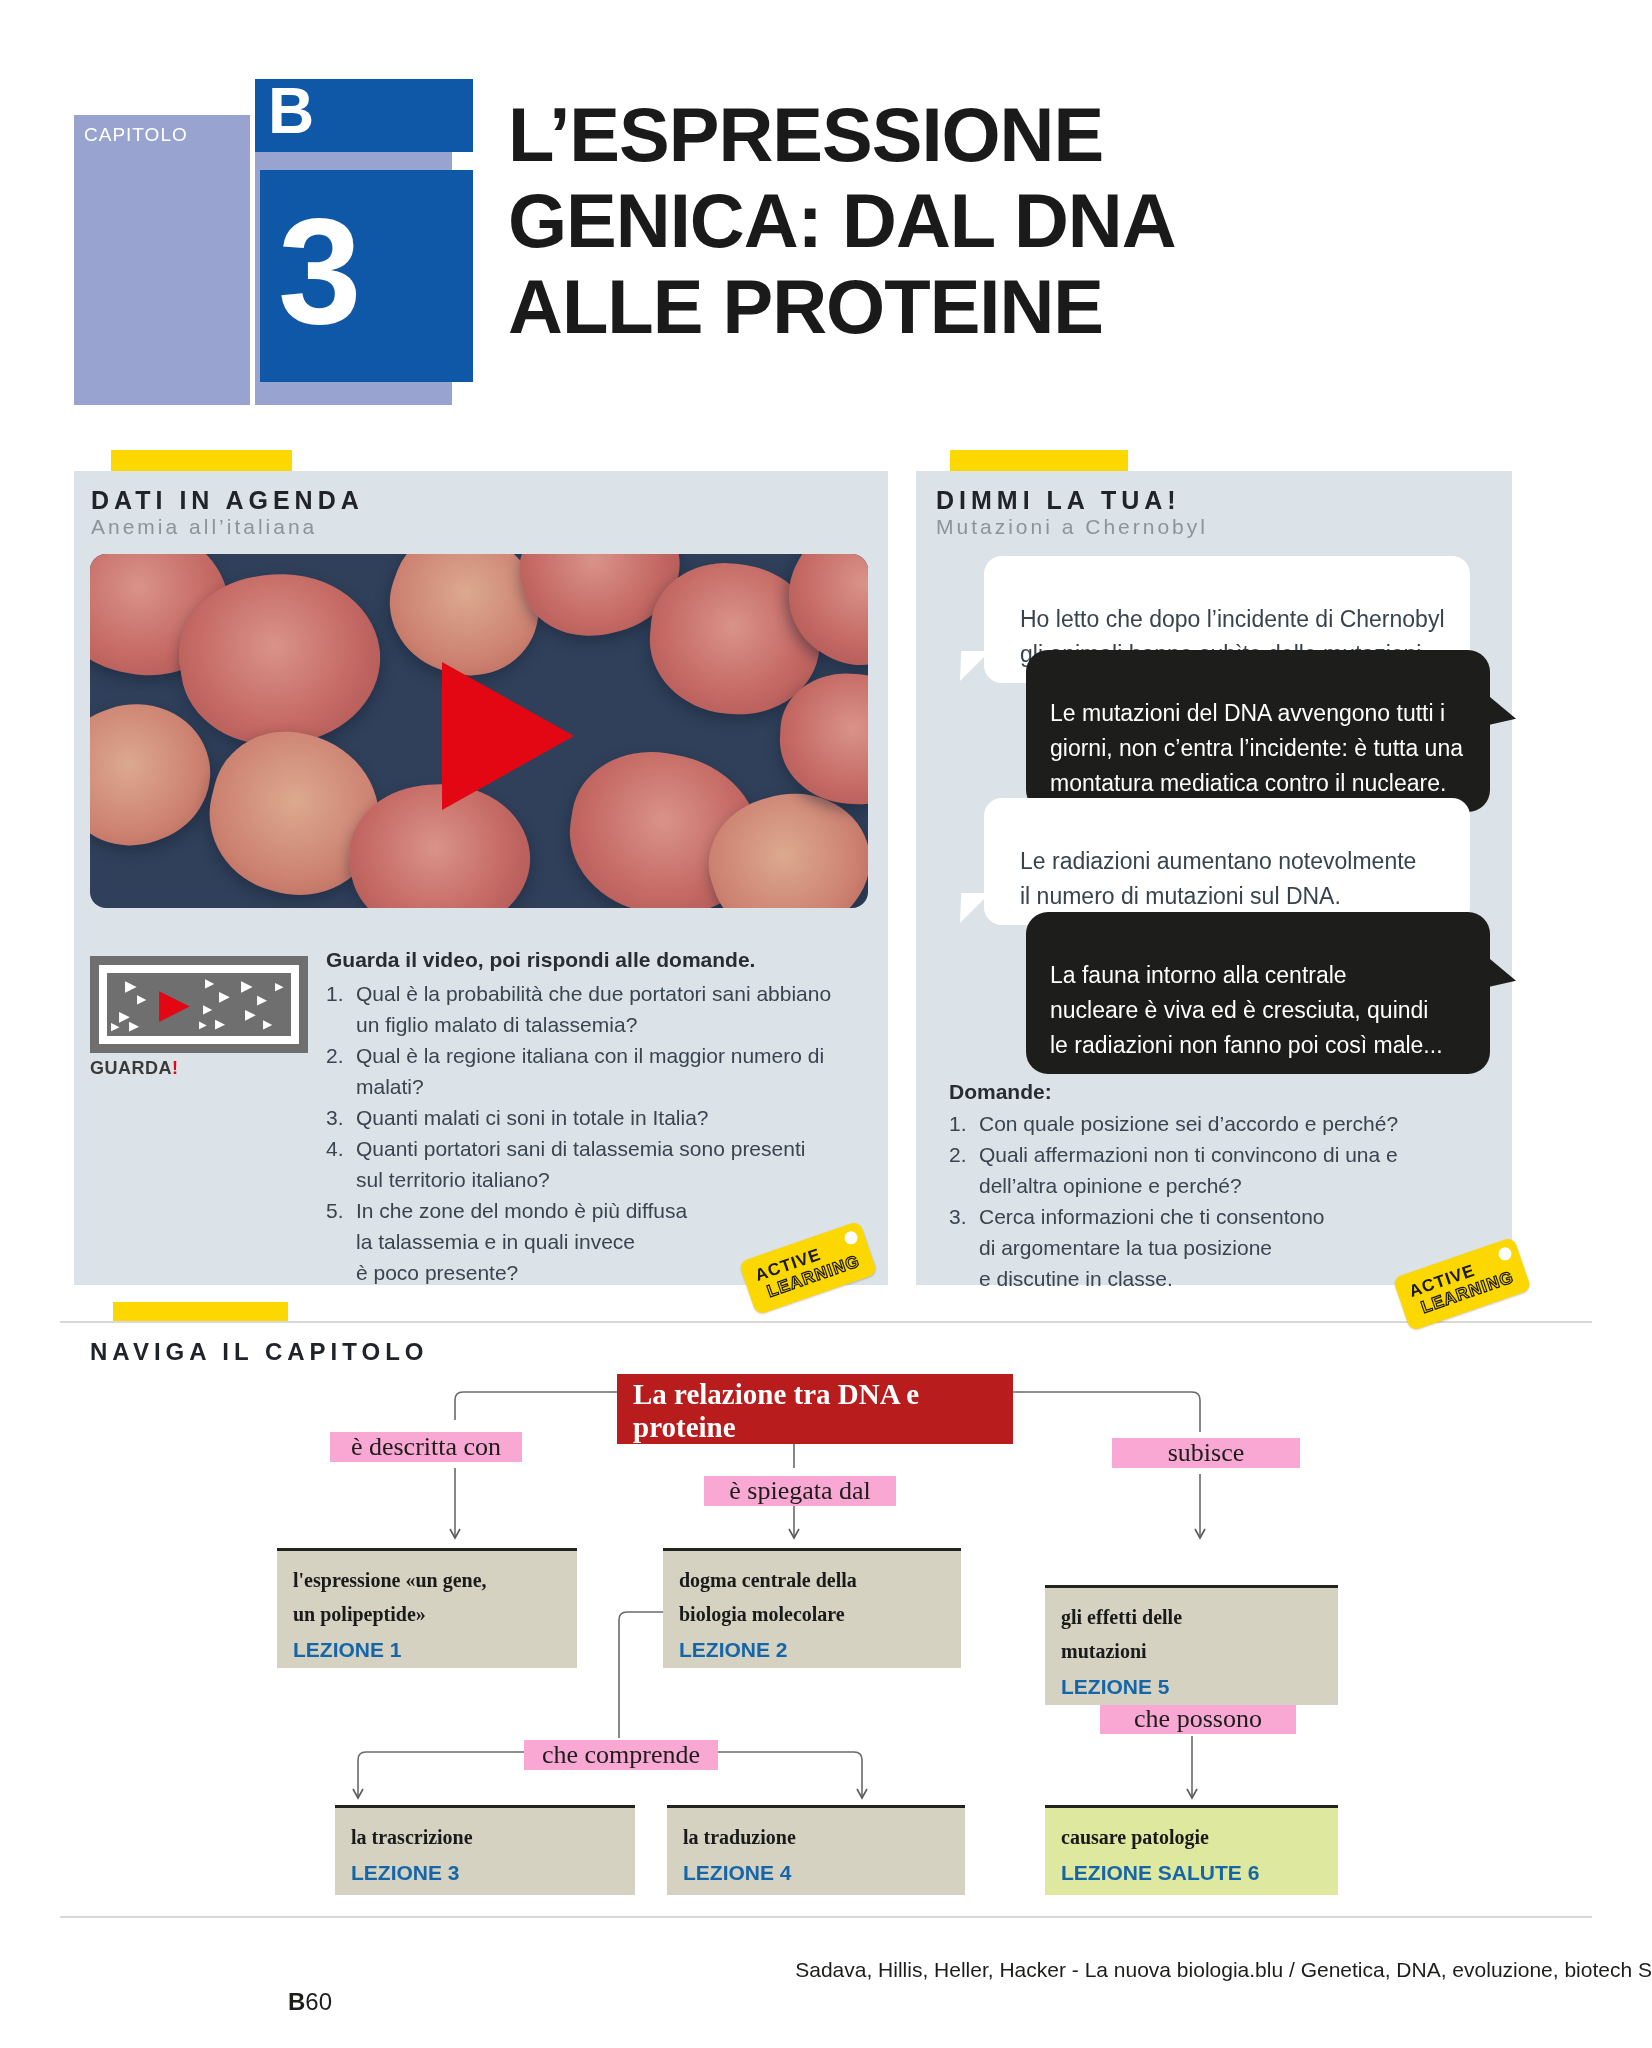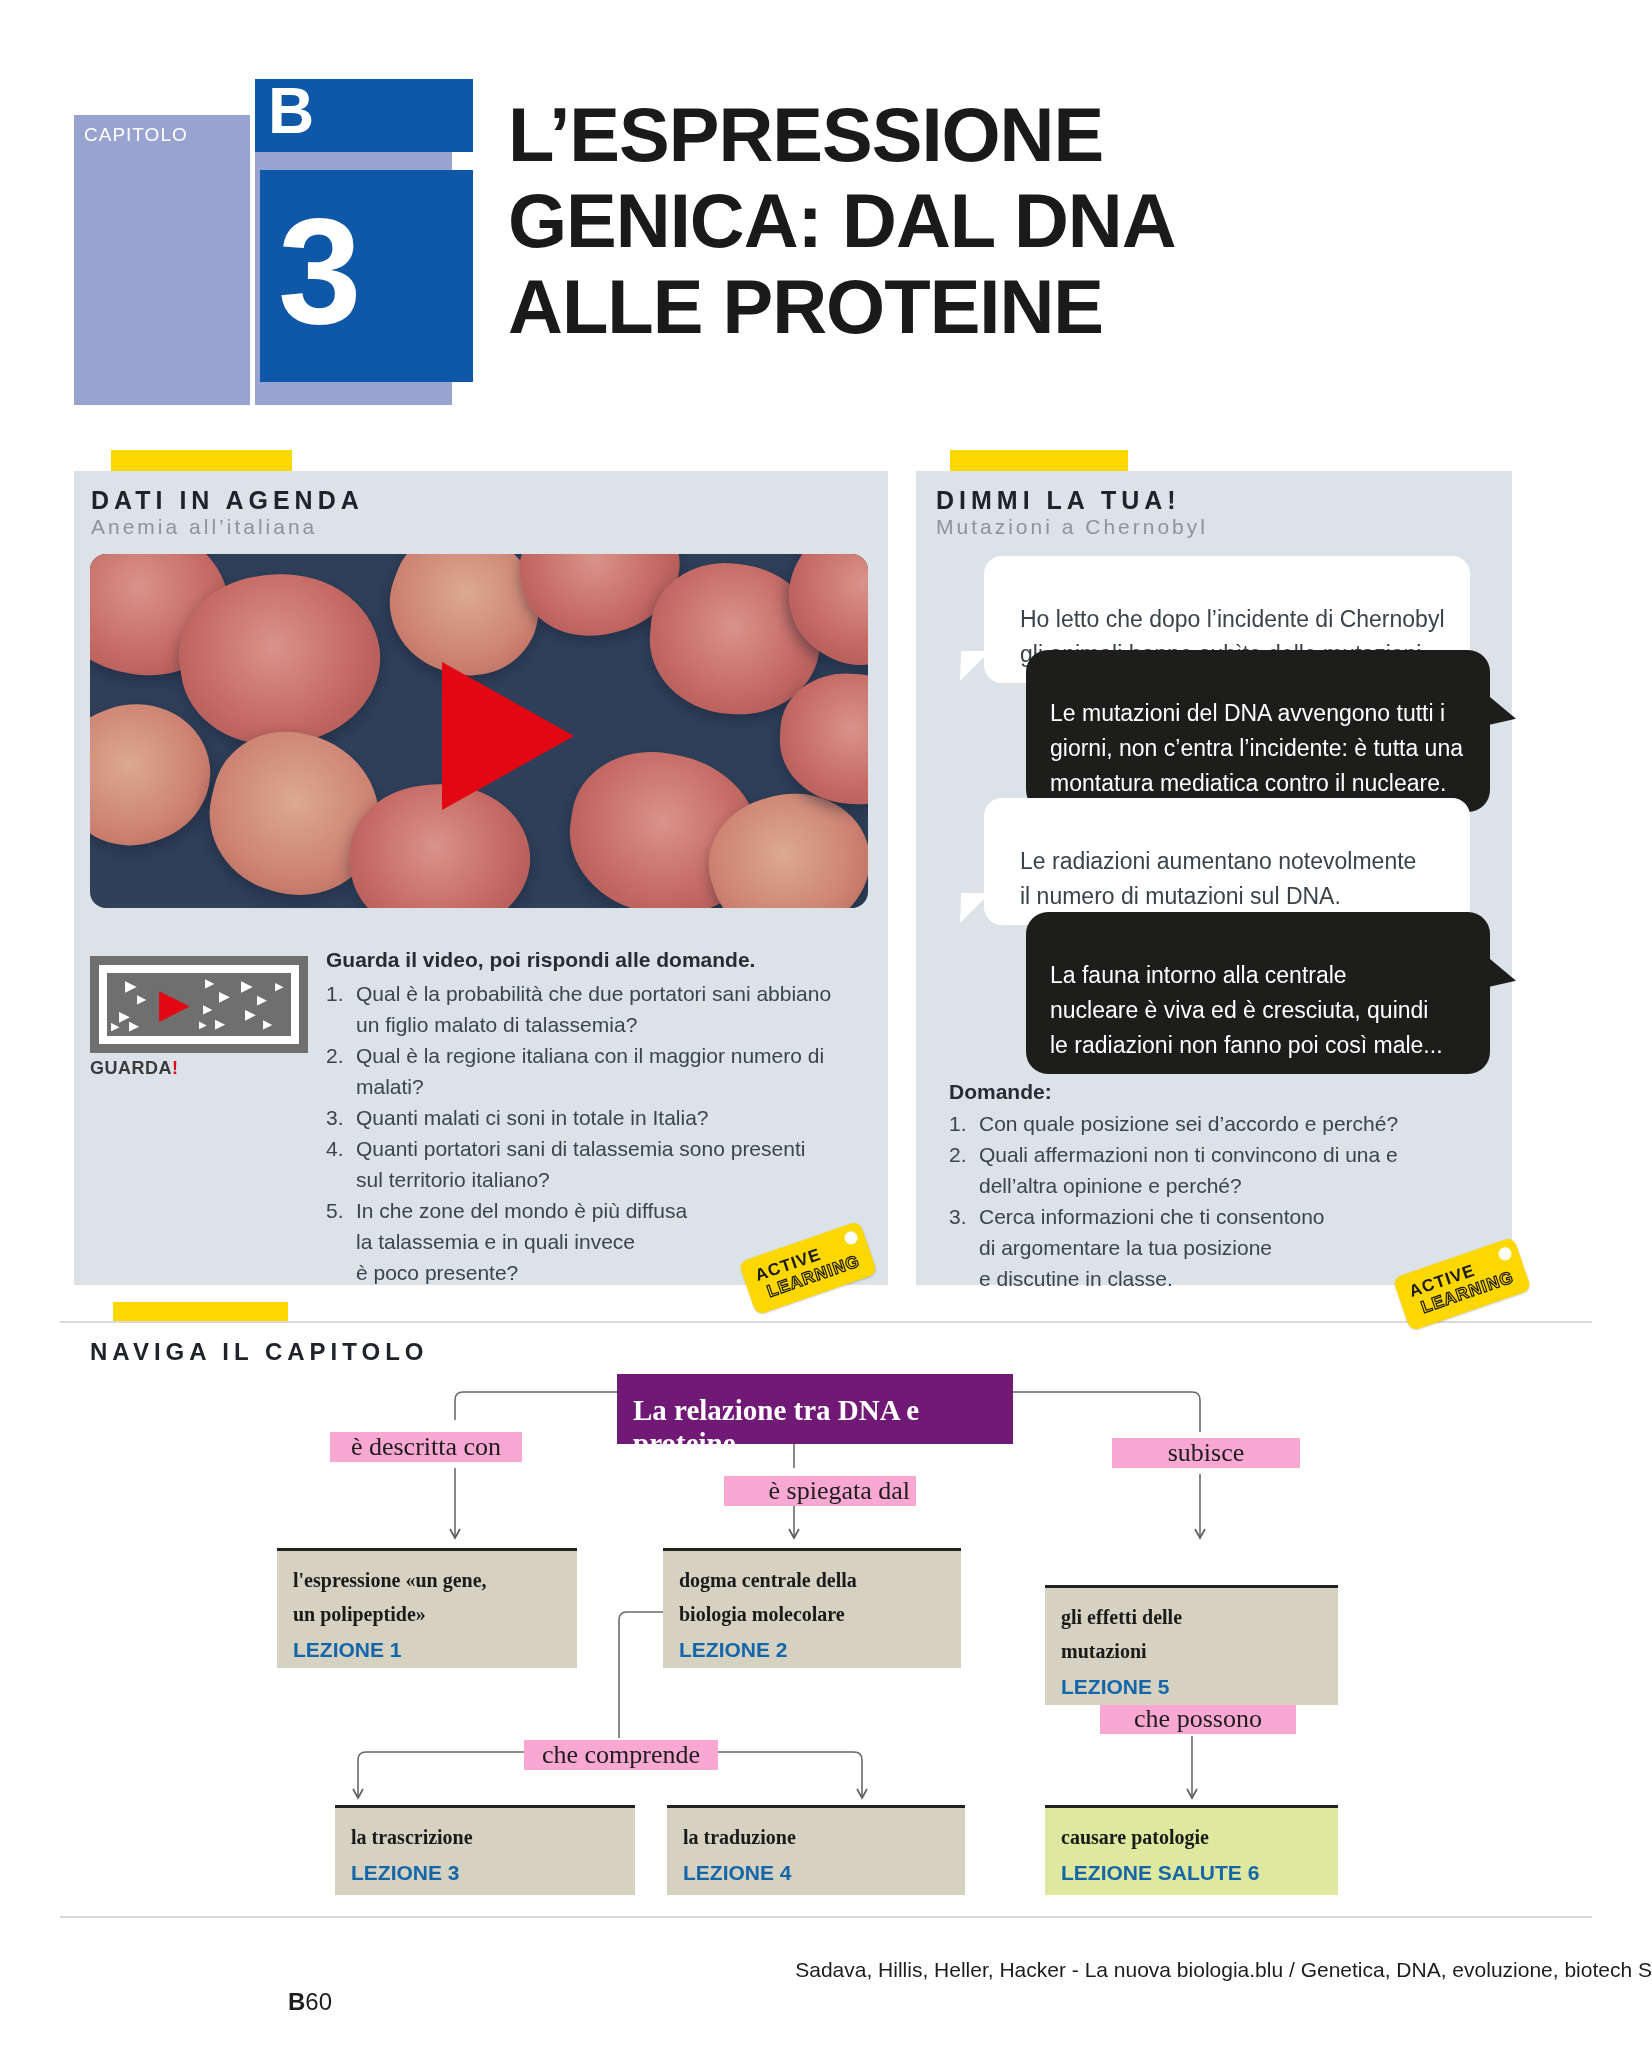--- a/index.html
+++ b/index.html
@@ -68,23 +68,23 @@
   .altag{width:128px;height:56px;background:#fdd800;border-radius:9px;transform:rotate(-19deg);
          box-shadow:0 1px 2px rgba(0,0,0,.2);z-index:5;}
   .altag .hole{position:absolute;right:7px;top:7px;width:13px;height:13px;border-radius:50%;background:#fff;}
   .altag .l1{position:absolute;left:12px;top:9px;font-size:17px;font-weight:800;color:#1a1a1a;letter-spacing:1px;}
   .altag .l2{position:absolute;left:18px;top:28px;font-size:17px;font-weight:700;letter-spacing:1px;
              color:#fdd800;-webkit-text-stroke:1.2px #1a1a1a;}
 
   
   .rule{background:#d9d9d9;height:2px;}
   .naviga-head{font-size:24px;font-weight:bold;letter-spacing:5px;color:#20242a;}
-  .map-node{left:617px;top:1374px;width:396px;height:70px;background:#701a75;color:#fff;
+  .map-node{left:617px;top:1374px;width:396px;height:70px;background:#b91c1c;color:#fff;
             font-family:"Liberation Serif",serif;font-weight:bold;font-size:29px;
-            padding:20px 0 0 16px;box-sizing:border-box;}
+            padding:4px 0 0 16px;box-sizing:border-box;}
   .edge-label{position:absolute;font-family:"Liberation Serif",serif;font-size:26px;color:#1d1d1b;
               text-align:center;background:#f9a8d4;padding:0 6px;}
   .map-box{position:absolute;background:#d5d2c2;border-top:3px solid #23231f;
            padding:12px 16px 10px 16px;box-sizing:border-box;}
   .map-box.green{background:#dee89e;}
   .map-box .bt{font-family:"Liberation Serif",serif;font-weight:bold;font-size:20px;line-height:34px;
                color:#1a1a1a;white-space:pre-line;}
   .map-box .lz{margin-top:7px;font-size:21px;font-weight:bold;color:#1566a9;}
   .map-box .lz b{font-weight:800;}
   svg.overlay{position:absolute;left:0;top:0;pointer-events:none;}
@@ -265,21 +265,21 @@
       <path d="M524,1752 H366 Q358,1752 358,1760 V1798" marker-end="url(#arr)"></path>
       <path d="M704,1752 H854 Q862,1752 862,1760 V1798" marker-end="url(#arr)"></path>
       <path d="M1192,1668 V1698"></path>
       <path d="M1192,1736 V1798" marker-end="url(#arr)"></path>
     </g>
   </svg>
 
   <div class="abs map-node">La relazione tra DNA e proteine</div>
 
   <div class="edge-label" style="left:330px;top:1432px;width:180px;">è descritta con</div>
-  <div class="edge-label" style="left:724px;top:1476px;width:180px;text-align:right;">è spiegata dal</div>
+  <div class="edge-label" style="left:704px;top:1476px;width:180px;">è spiegata dal</div>
   <div class="edge-label" style="left:1112px;top:1438px;width:176px;">subisce</div>
   <div class="edge-label" style="left:524px;top:1740px;width:182px;">che comprende</div>
   <div class="edge-label" style="left:1100px;top:1704px;width:184px;">che possono</div>
 
   <div class="map-box" style="left:277px;top:1548px;width:300px;height:120px;">
     <div class="bt">l'espressione «un gene,
 un polipeptide»</div>
     <div class="lz"><span>LEZIONE</span> <b>1</b></div>
   </div>
   <div class="map-box" style="left:663px;top:1548px;width:298px;height:120px;">

